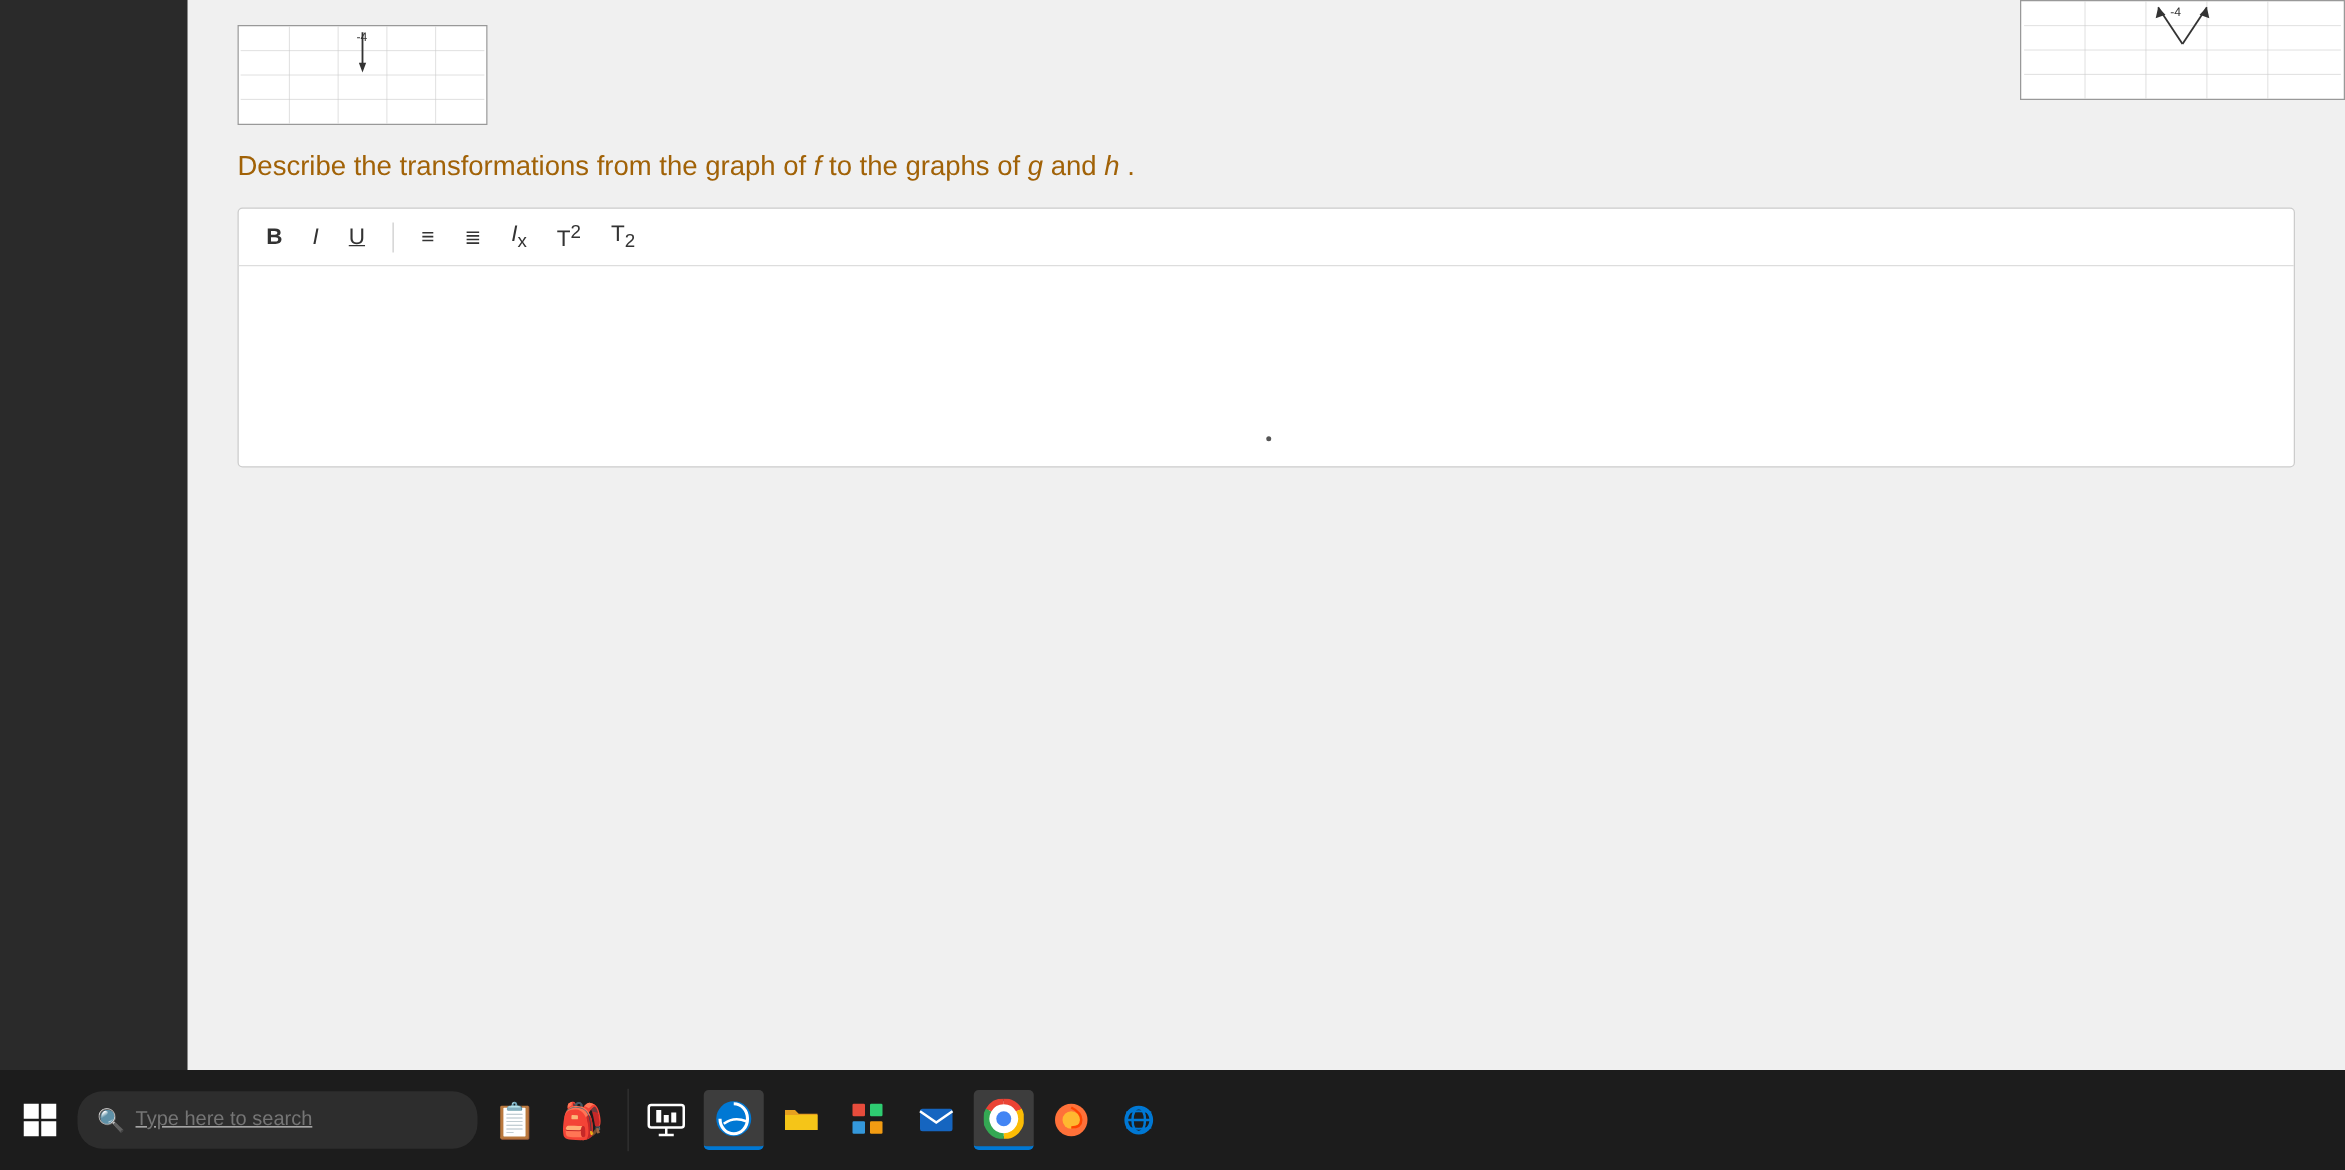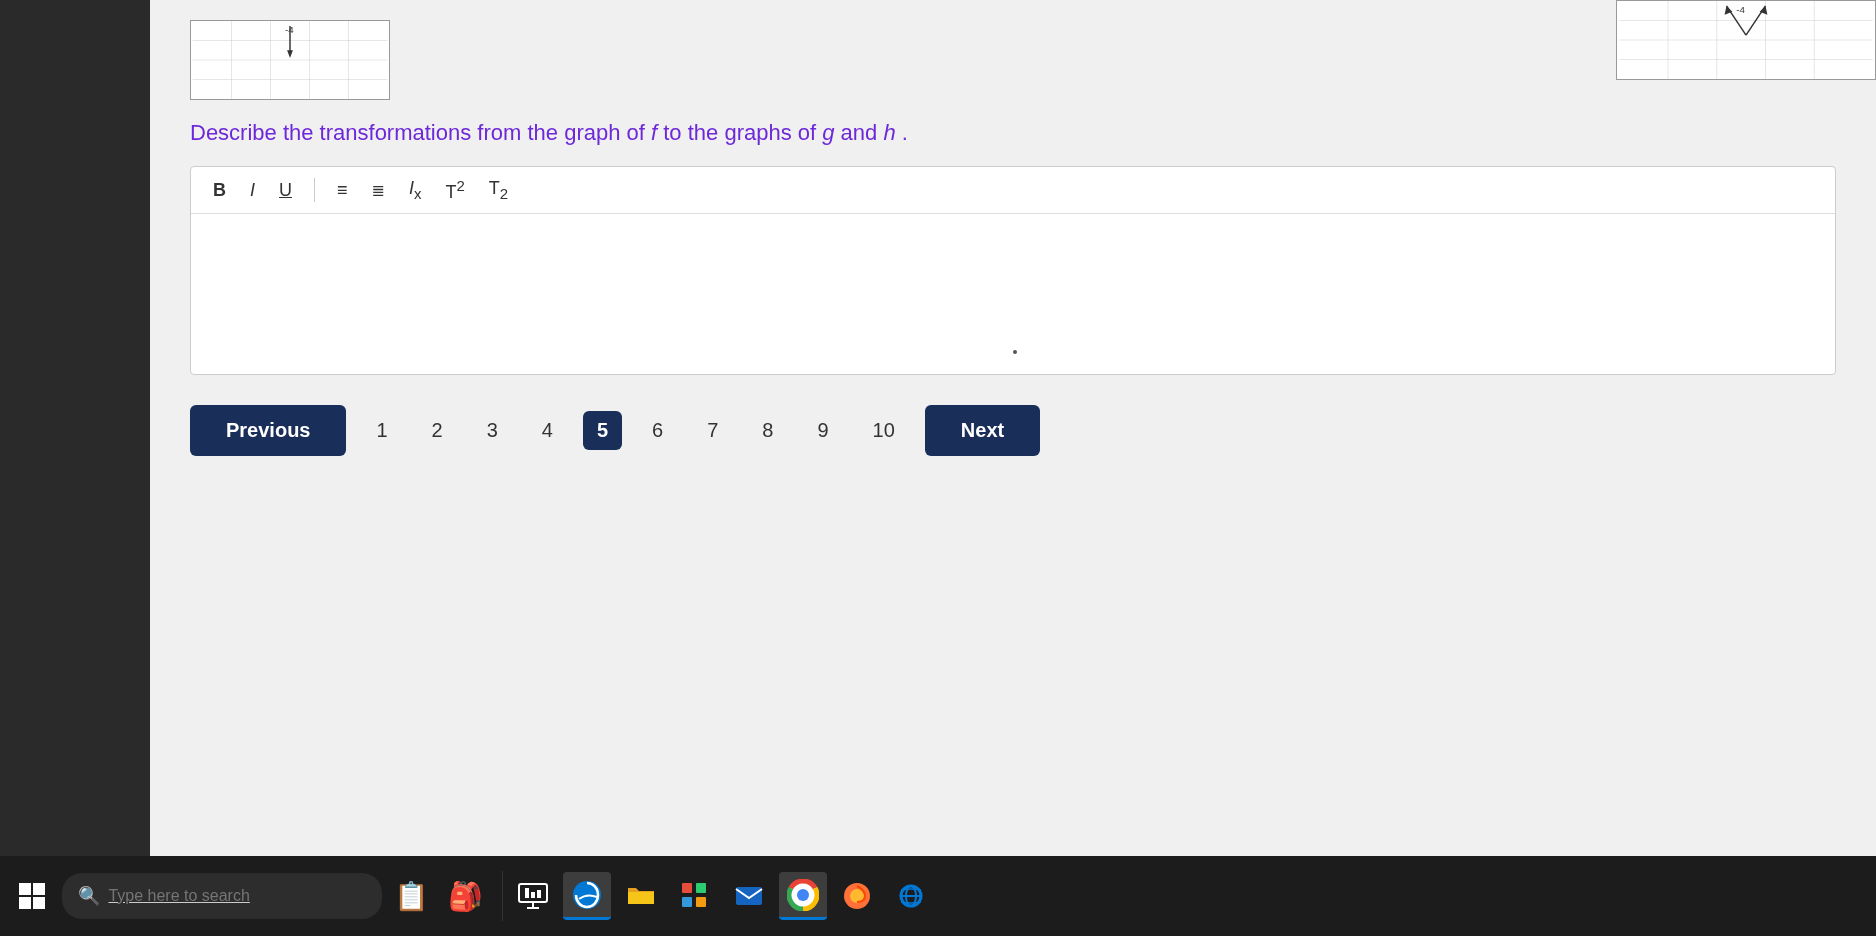--- a/index.html
+++ b/index.html
@@ -37,21 +37,21 @@
       position: relative;
     }
 
     .graph-thumbnail svg {
       width: 100%;
       height: 100%;
     }
 
     .question-text {
       font-size: 22px;
-      color: #6d28d9;
+      color: #a16207;
       margin-bottom: 20px;
       margin-top: 10px;
     }
 
     .question-text em {
       font-style: italic;
     }
 
     .editor-container {
       background: #fff;
@@ -277,36 +277,20 @@
       <button class="toolbar-btn" style="font-size:16px;">≣</button>
       <button class="toolbar-btn"><span style="font-style:italic;">I</span><sub>x</sub></button>
       <button class="toolbar-btn">T<sup>2</sup></button>
       <button class="toolbar-btn">T<sub>2</sub></button>
     </div>
     <div class="editor-body" contenteditable="true" style="">
       <div class="cursor-dot"></div>
     </div>
   </div>
 
-  <div class="pagination-bar">
-    <button class="btn-nav">Previous</button>
-
-    <span class="page-num">1</span>
-    <span class="page-num">2</span>
-    <span class="page-num">3</span>
-    <span class="page-num">4</span>
-    <span class="page-num active">5</span>
-    <span class="page-num">6</span>
-    <span class="page-num">7</span>
-    <span class="page-num">8</span>
-    <span class="page-num">9</span>
-    <span class="page-num">10</span>
-
-    <button class="btn-nav">Next</button>
-  </div>
 
 </div>
 
 <div class="taskbar">
 
   <div class="taskbar-icon">
     <svg width="28" height="28" viewBox="0 0 28 28" fill="white">
       <rect x="1" y="1" width="12" height="12" fill="white"></rect>
       <rect x="15" y="1" width="12" height="12" fill="white"></rect>
       <rect x="1" y="15" width="12" height="12" fill="white"></rect>

